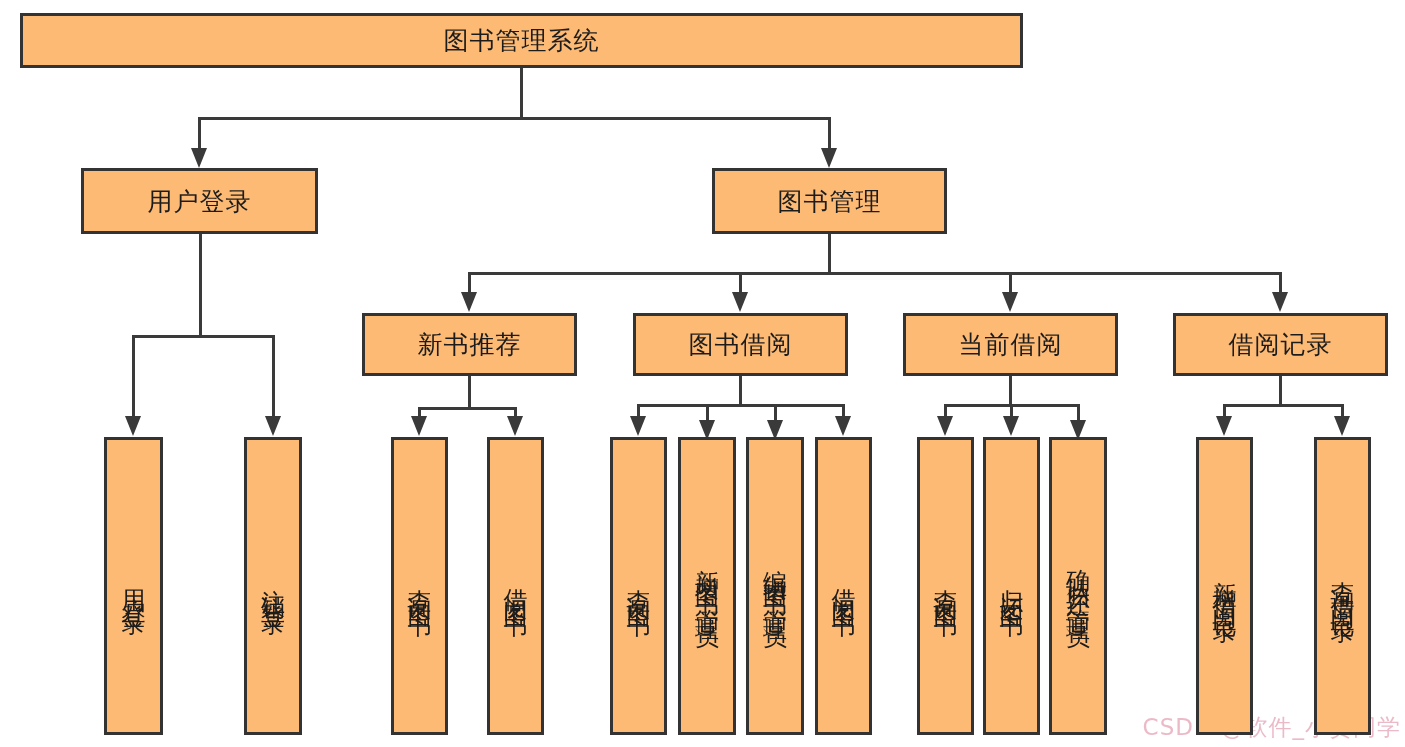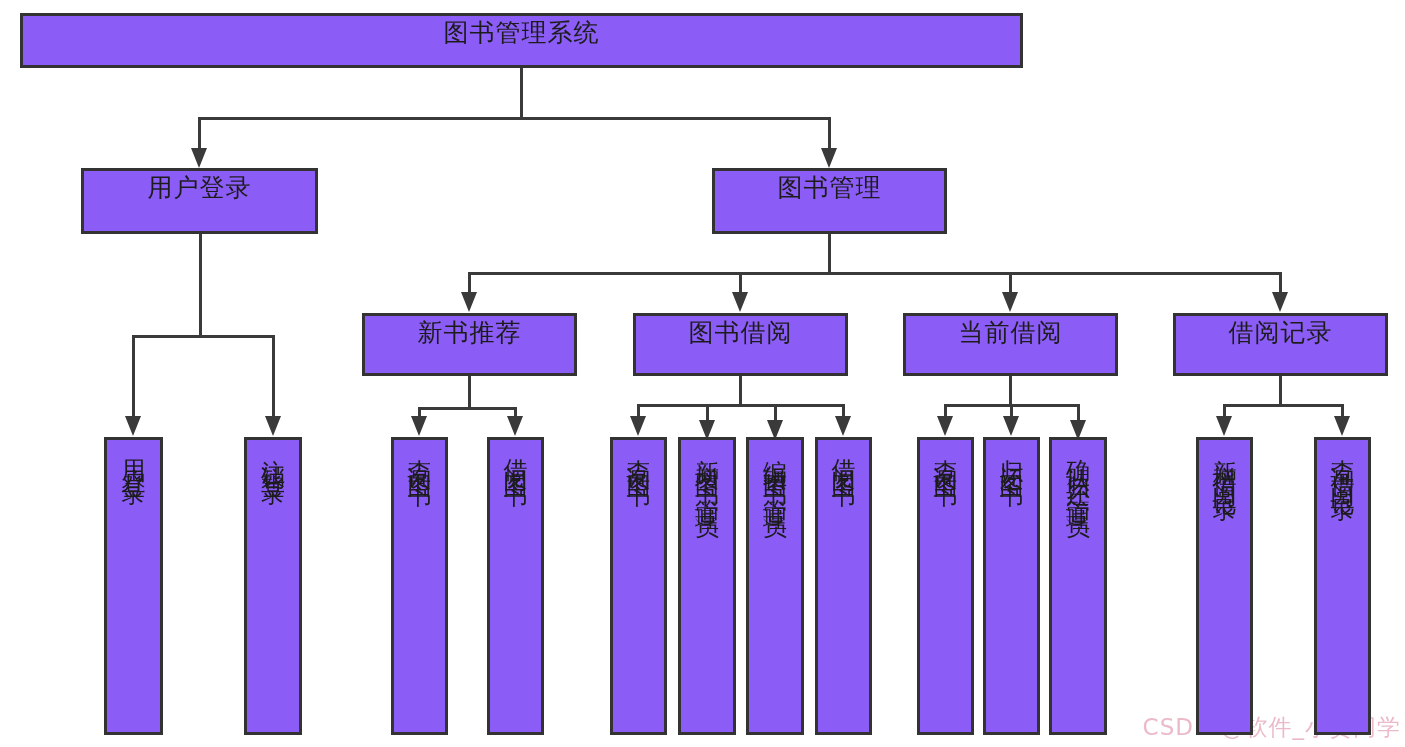--- a/index.html
+++ b/index.html
@@ -17,22 +17,23 @@
     position: relative;
     width: 1405px;
     height: 747px;
     background: var(--bg);
     overflow: hidden;
   }
 
   .node {
     position: absolute;
     border: 3px solid var(--box-border);
-    background: #8b5cf6;
+    background: #fdba74;
     display: flex;
+    align-items: center;
     justify-content: center;
     color: var(--text-color);
   }
   .node .node-label {
     font-size: 25px;
     letter-spacing: 1px;
     white-space: nowrap;
     color: var(--text-color);
   }
   .node.vertical .node-label {

